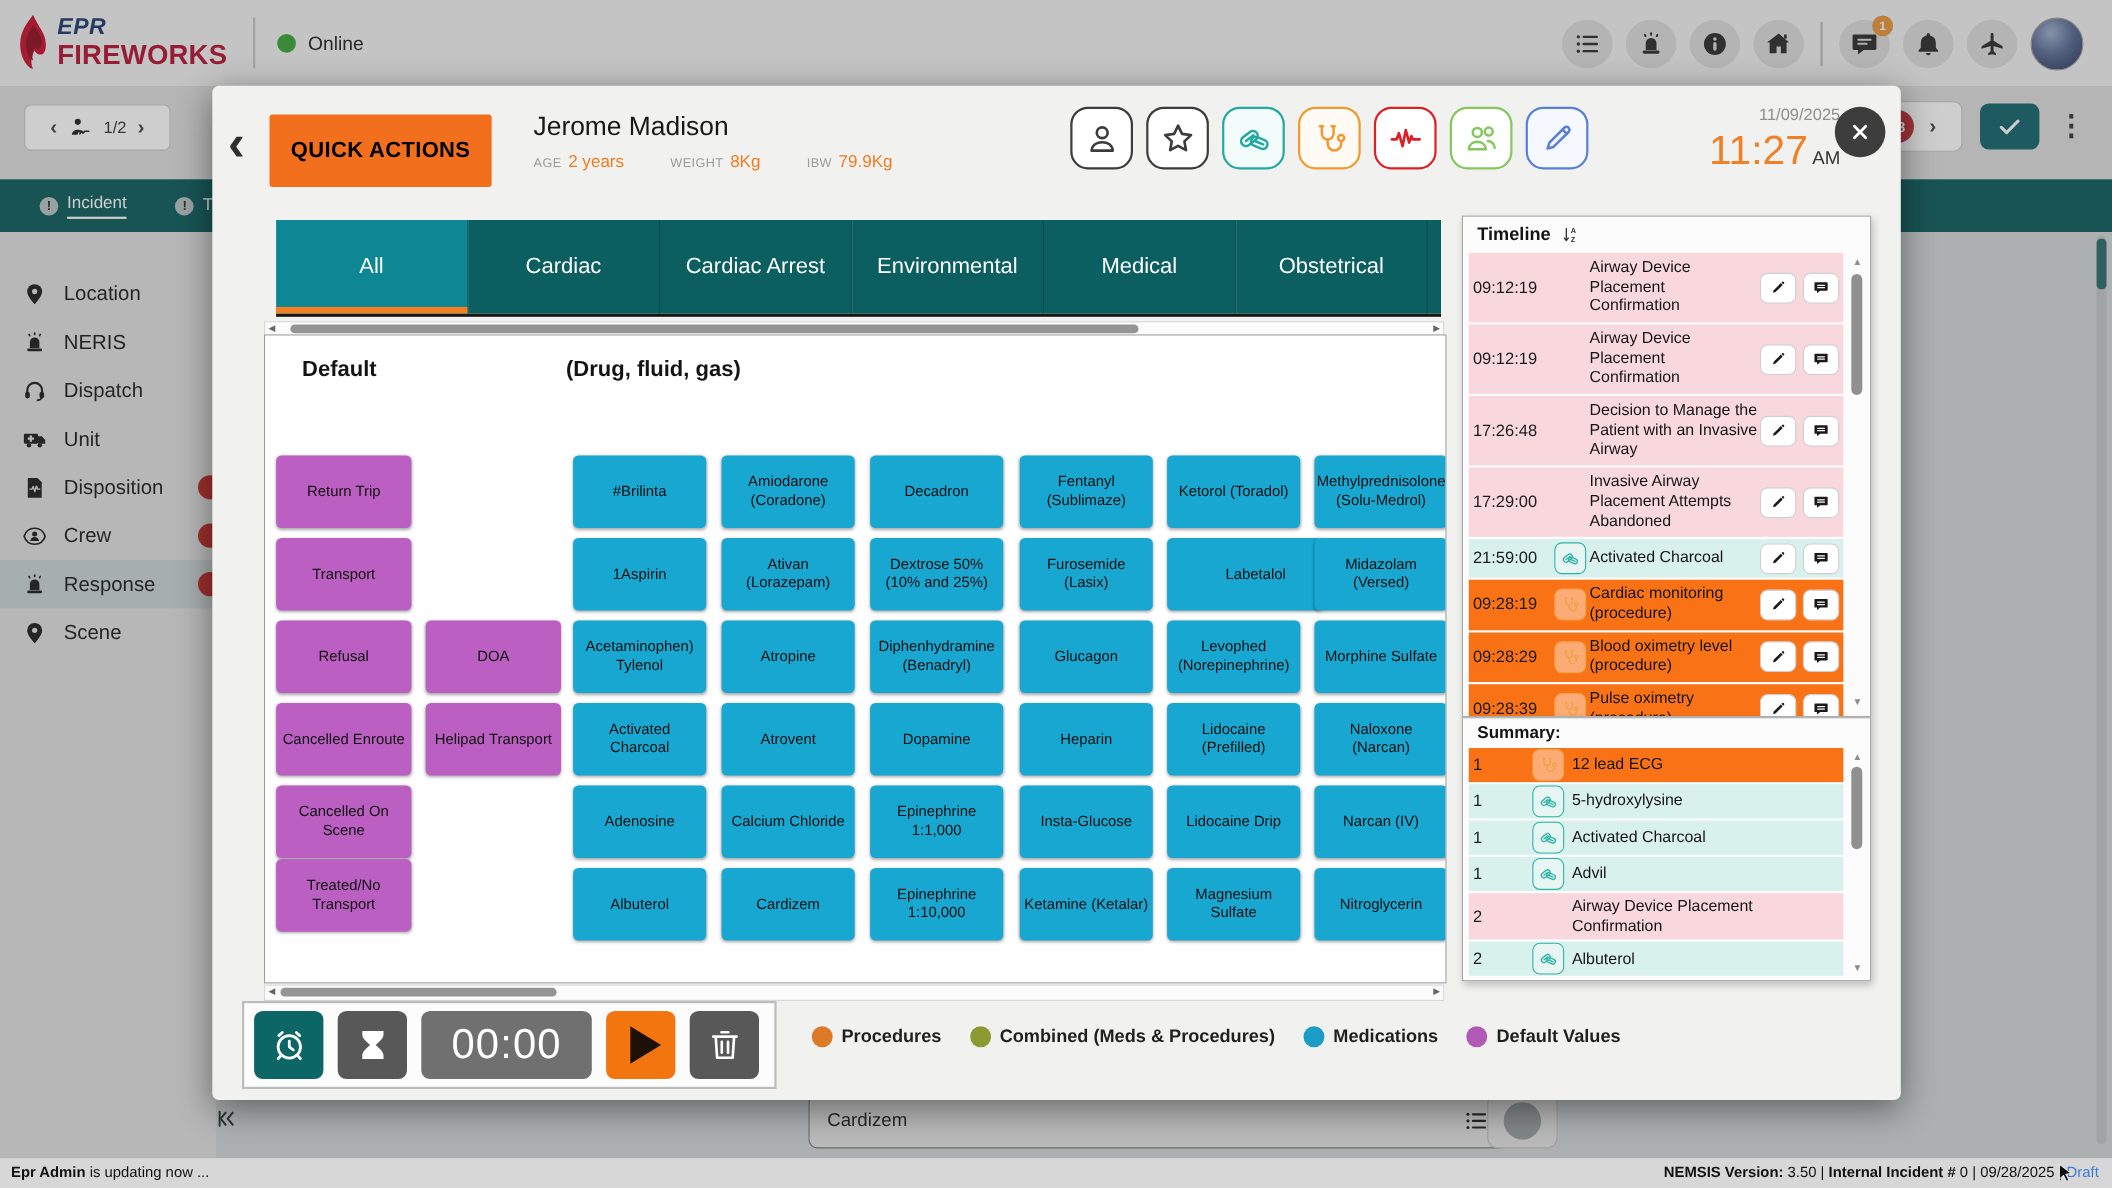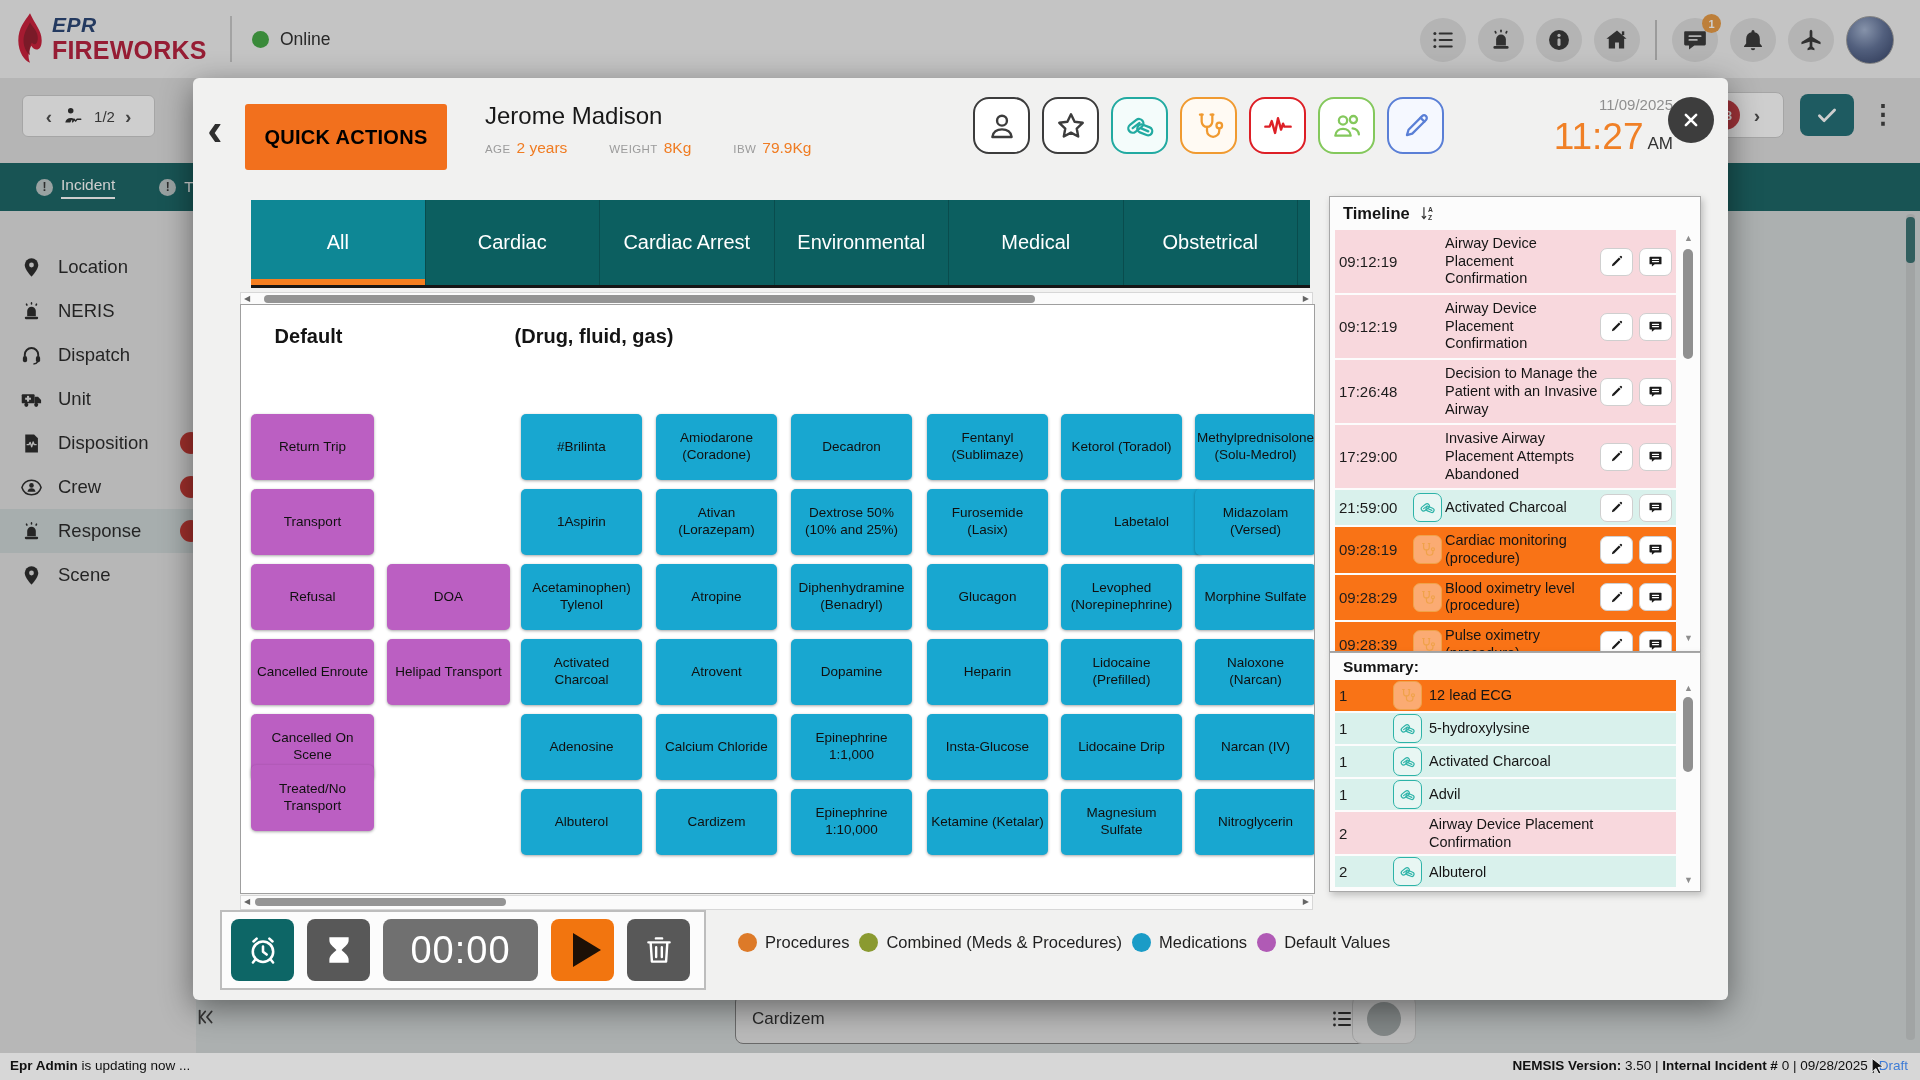--- a/index.html
+++ b/index.html
@@ -131,21 +131,21 @@
             display:flex;align-items:center;gap:13px;padding:0 9px;box-sizing:border-box;}
   .tbtn{width:63px;height:62px;border-radius:8px;border:none;display:flex;align-items:center;justify-content:center;color:#fff;padding:0;}
   .tbtn .ico{width:34px;height:34px;}
   .tbtn.teal{background:#0d6666;}
   .tbtn.dark{background:#585858;}
   .tbtn.orange{background:#f2750f;}
   #timer-display{width:155px;height:62px;background:#707070;border-radius:8px;color:#fff;font-size:38px;display:flex;align-items:center;justify-content:center;letter-spacing:1px;}
   .playtri{width:0;height:0;border-left:28px solid #1d1006;border-top:17px solid transparent;border-bottom:17px solid transparent;margin-left:8px;}
 
   
-  #legend{position:absolute;left:545px;top:855px;display:flex;gap:10px;align-items:center;font-size:16.5px;color:#1f1f1f;}
+  #legend{position:absolute;left:545px;top:855px;display:flex;gap:26px;align-items:center;font-size:16.5px;color:#1f1f1f;font-weight:bold;}
   .lg-item{display:flex;gap:8px;align-items:center;white-space:nowrap;}
   .lg-dot{width:19px;height:19px;border-radius:50%;}
 
   
   .panel{position:absolute;left:1136px;width:370px;background:#fcfcfc;border:1px solid #a8a8a8;box-shadow:2px 3px 7px rgba(0,0,0,.22);}
   #tl-panel{top:118px;height:454px;}
   #sum-panel{top:574px;height:238px;}
   #tl-head{padding:7px 0 0 13px;font-weight:bold;font-size:16.5px;color:#141414;display:flex;gap:8px;align-items:center;}
   #tl-head .ico{width:19px;height:19px;color:#333;}
   #sum-head{padding:5px 0 0 13px;font-weight:bold;font-size:15.5px;color:#141414;}
@@ -580,21 +580,21 @@
           </div>
           <div class="gbtn purple" style="left: 10px; top: 259px;">
             <span>Refusal</span>
           </div>
           <div class="gbtn purple" style="left: 10px; top: 334px;">
             <span>Cancelled Enroute</span>
           </div>
           <div class="gbtn purple" style="left: 10px; top: 409px;">
             <span>Cancelled On Scene</span>
           </div>
-          <div class="gbtn purple" style="left: 10px; top: 460px;">
+          <div class="gbtn purple" style="left: 10px; top: 476px;">
             <span>Treated/No Transport</span>
           </div>
           <div class="gbtn purple" style="left: 146px; top: 259px;">
             <span>DOA</span>
           </div>
           <div class="gbtn purple" style="left: 146px; top: 334px;">
             <span>Helipad Transport</span>
           </div>
           <div class="gbtn blue" style="left: 280px; top: 109px;">
             <span>#Brilinta</span>

